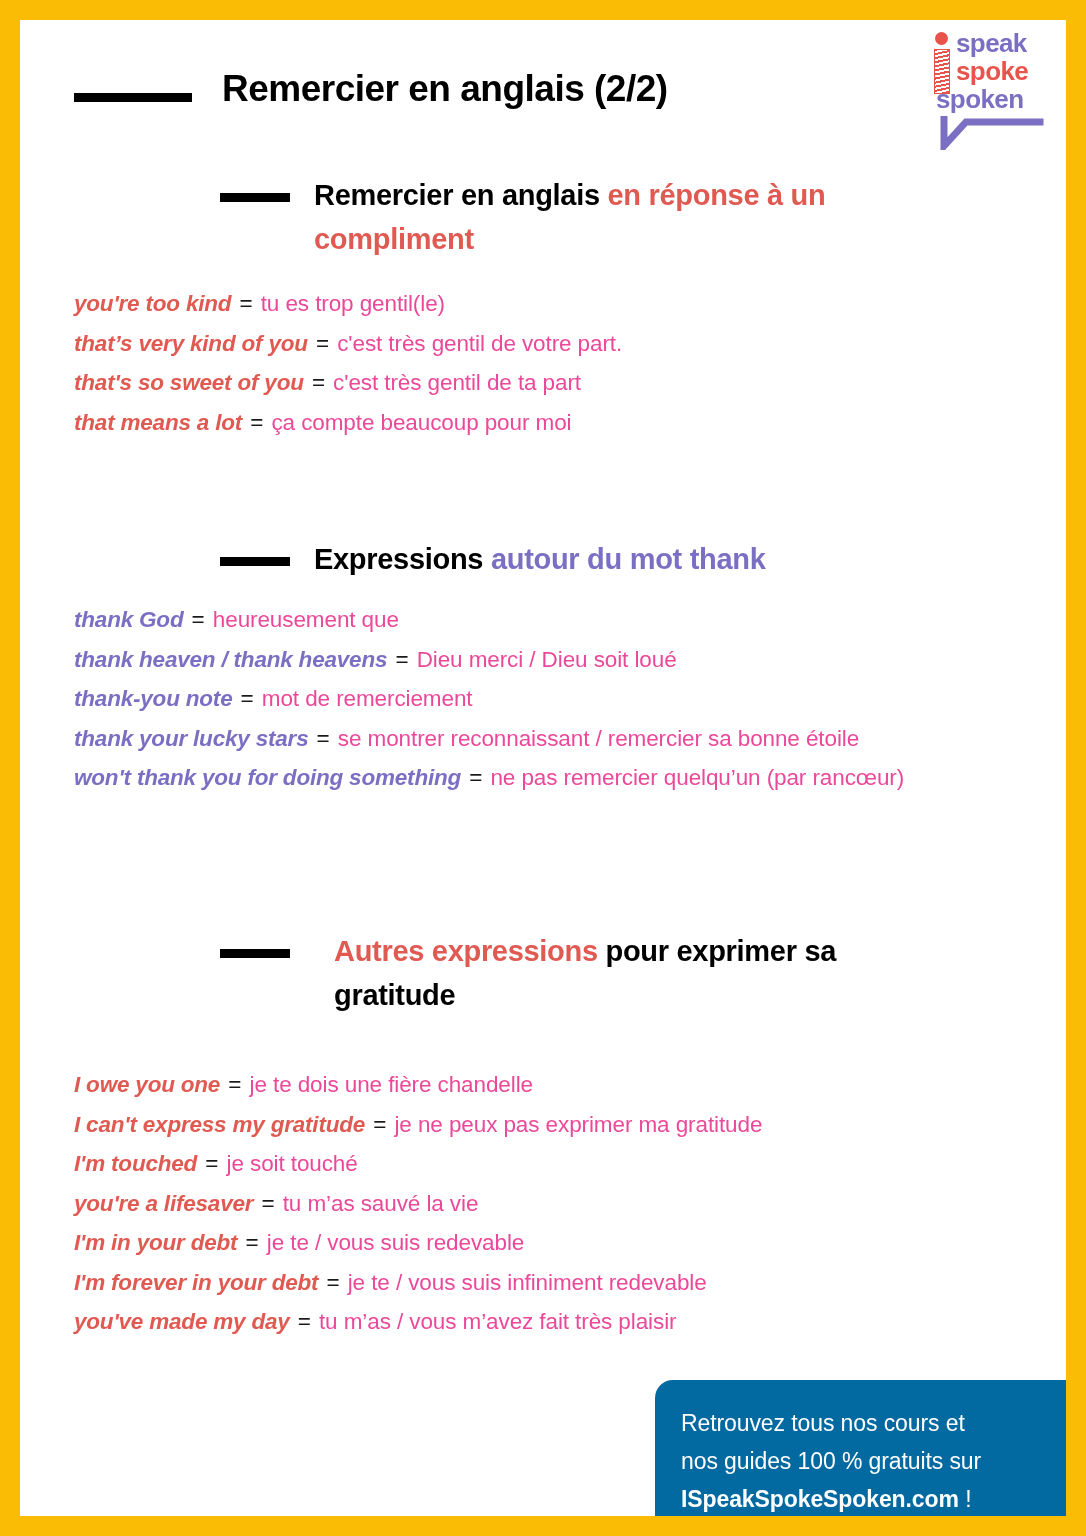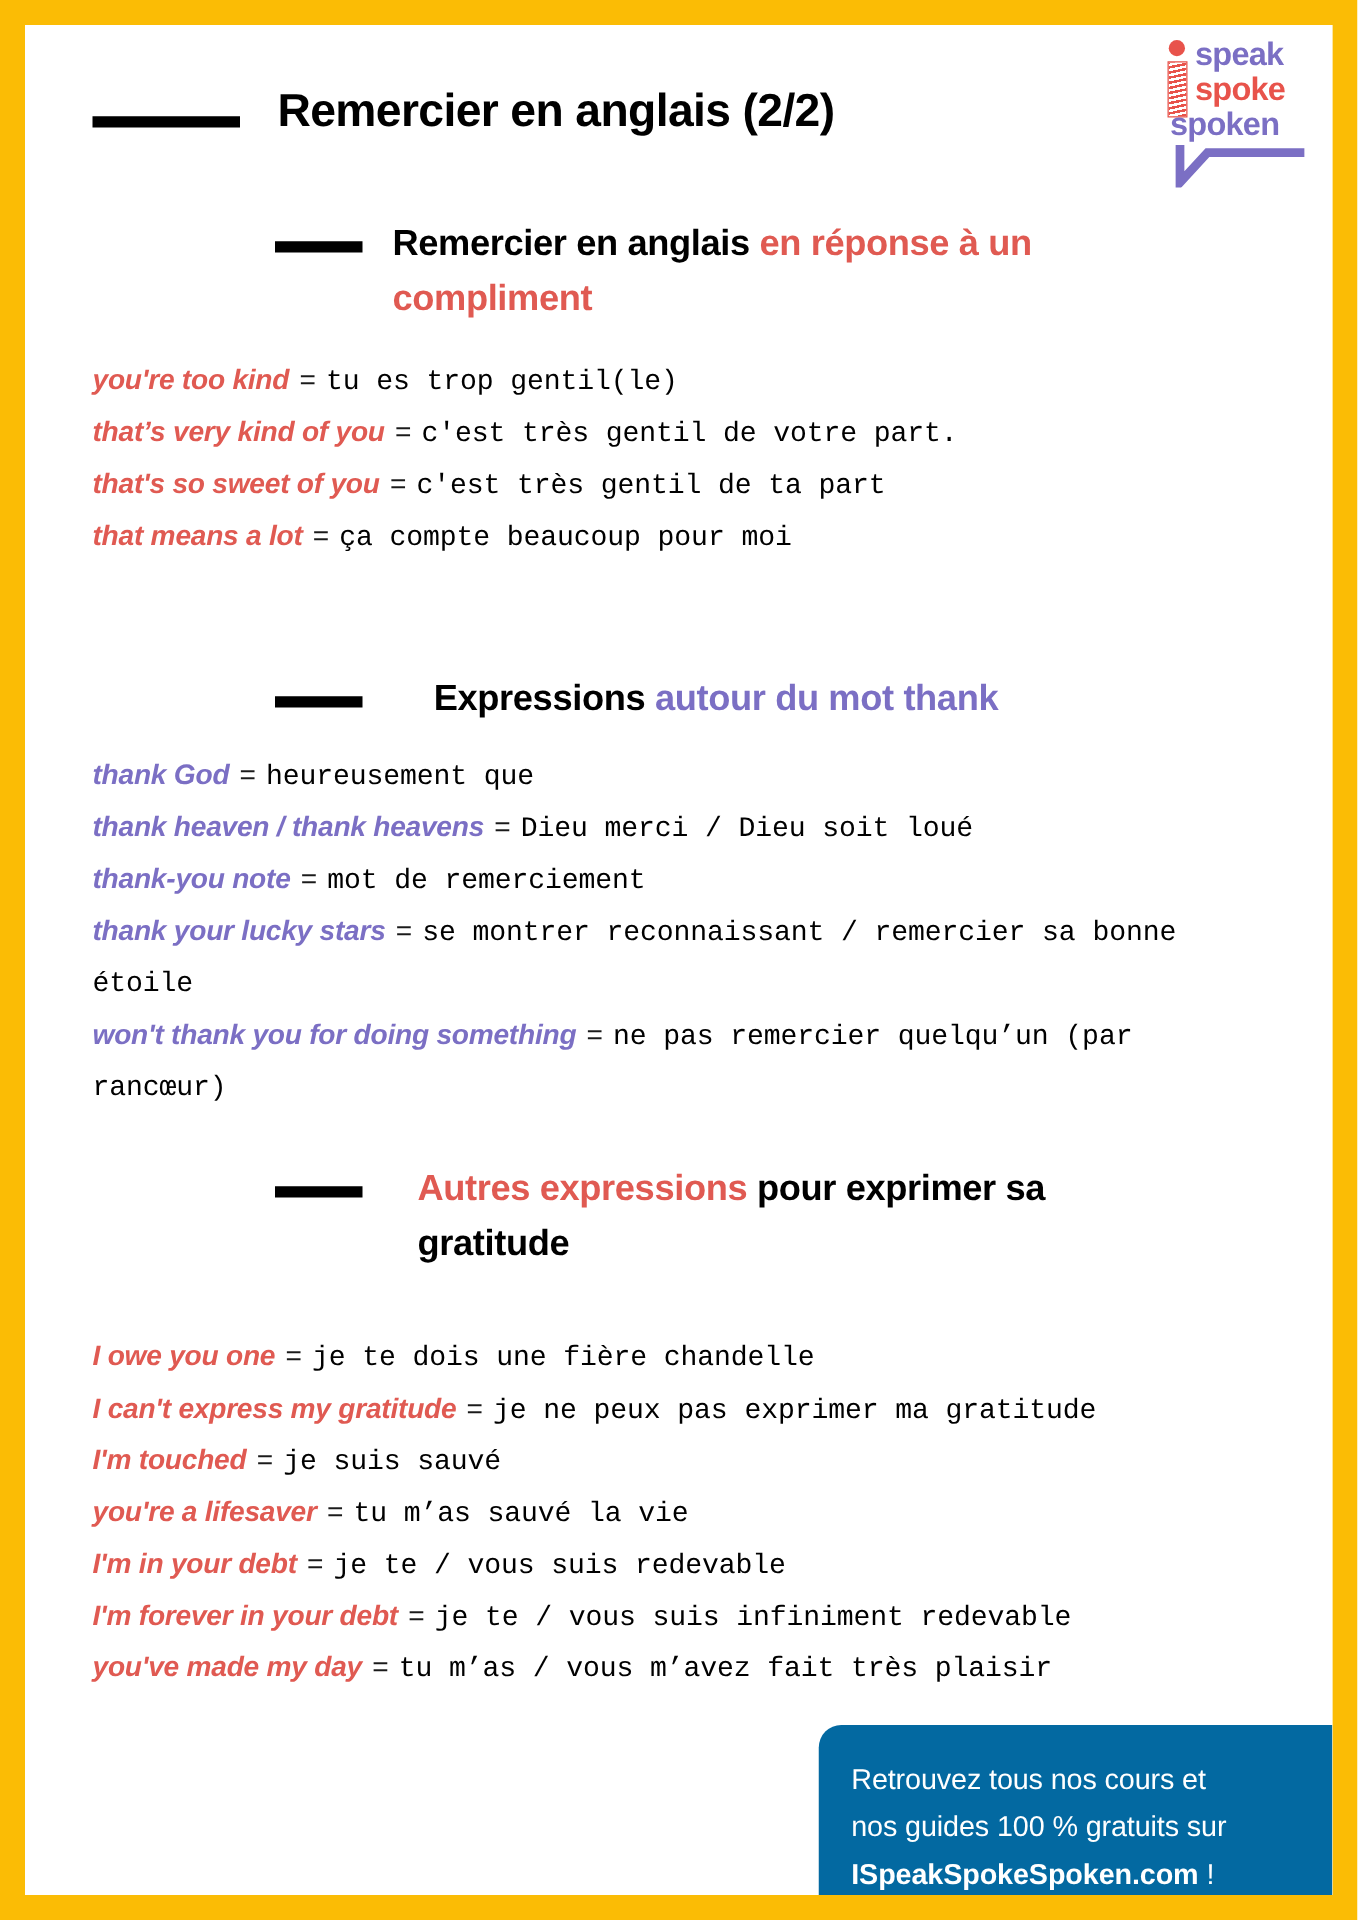--- a/index.html
+++ b/index.html
@@ -163,21 +163,21 @@
     font-style: italic;
     font-weight: bold;
     letter-spacing: -0.2px;
   }
   .en.red    { color: #E05A52; }
   .en.purple { color: #7B6FC4; }
   .eq {
     color: #1a1a1a;
     padding: 0 2px;
   }
-  .fr { color: #000000; font-family: Liberation Mono, monospace; }
+  .fr { color: #ec4899; }
 
   
   .footer {
     position: absolute;
     left: 635px;
     bottom: 0px;
     width: 411px;
     height: 136px;
     background: #0369a1;
     border-top-left-radius: 18px;
@@ -239,21 +239,21 @@
         <span class="eq">=</span>
         <span class="fr">c'est très gentil de ta part</span>
       </p>
       <p class="entry">
         <span class="en red">that means a lot</span>
         <span class="eq">=</span>
         <span class="fr">ça compte beaucoup pour moi</span>
       </p>
     </div>
 
-    <div class="section-head" style="left:200px; top:518px; width:720px;gap:33px;">
+    <div class="section-head" style="left:200px; top:518px; width:720px;">
       <span class="rule"></span>
       <span class="head-text">
         <span class="plain-black">Expressions </span><span class="accent-purple">autour du mot thank</span>
       </span>
     </div>
 
     <div class="entries" style="top:580px;">
       <p class="entry">
         <span class="en purple">thank God</span>
         <span class="eq">=</span>
@@ -295,21 +295,21 @@
         <span class="fr">je te dois une fière chandelle</span>
       </p>
       <p class="entry">
         <span class="en red">I can't express my gratitude</span>
         <span class="eq">=</span>
         <span class="fr">je ne peux pas exprimer ma gratitude</span>
       </p>
       <p class="entry">
         <span class="en red">I'm touched</span>
         <span class="eq">=</span>
-        <span class="fr">je suis sauvé</span>
+        <span class="fr">je soit touché</span>
       </p>
       <p class="entry">
         <span class="en red">you're a lifesaver</span>
         <span class="eq">=</span>
         <span class="fr">tu m’as sauvé la vie</span>
       </p>
       <p class="entry">
         <span class="en red">I'm in your debt</span>
         <span class="eq">=</span>
         <span class="fr">je te / vous suis redevable</span>

